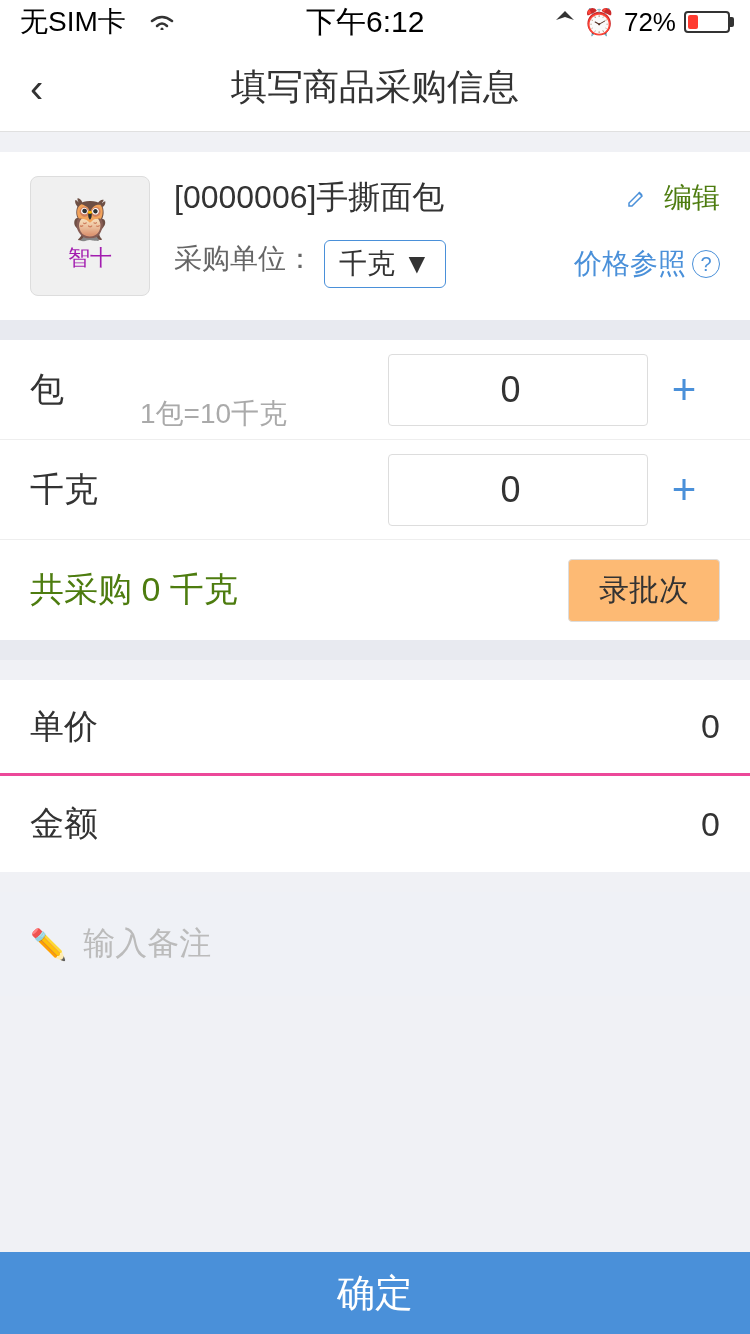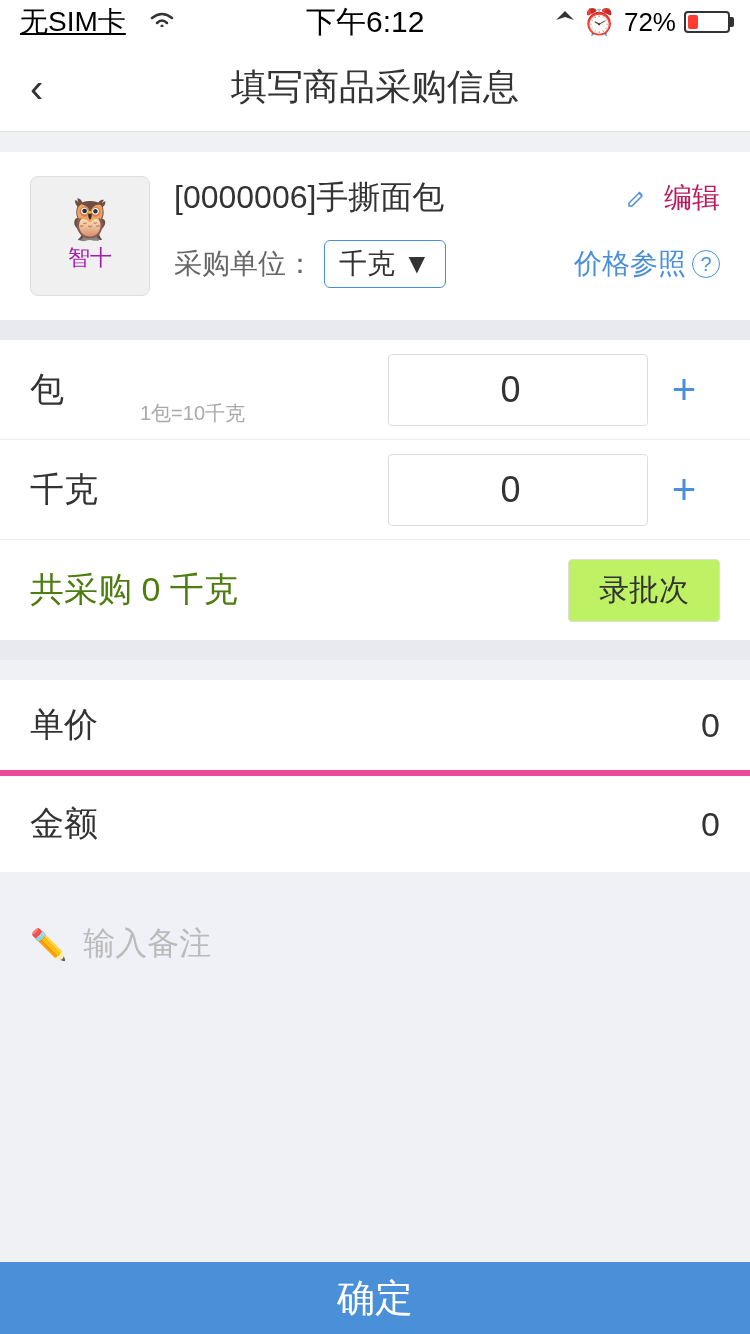--- a/index.html
+++ b/index.html
@@ -16,21 +16,21 @@
     .status-bar {
       background: #fff;
       height: 44px;
       display: flex;
       align-items: center;
       justify-content: space-between;
       padding: 0 20px;
       font-size: 28px;
       font-weight: 500;
     }
-    .status-left { display: flex; align-items: center; gap: 21px; text-decoration: underline; }
+    .status-left { display: flex; align-items: flex-end; gap: 21px; }
     .status-right { display: flex; align-items: center; gap: 8px; font-size: 26px; }
     .battery {
       display: flex; align-items: center; gap: 3px;
     }
     .battery-bar {
       width: 46px; height: 22px; border: 2px solid #333; border-radius: 4px; position: relative;
       display: flex; align-items: center; padding: 2px;
     }
     .battery-bar::after {
       content: ''; position: absolute; right: -6px; top: 50%; transform: translateY(-50%);
@@ -103,21 +103,21 @@
       align-items: center;
       margin-bottom: 20px;
     }
     .product-name {
       font-size: 32px;
       color: #333;
       font-weight: 500;
     }
     .product-edit {
       font-size: 28px;
-      color: #be185d;
+      color: #4d7c0f;
       display: flex;
       align-items: center;
       gap: 15px;
     }
     .product-unit-row {
       display: flex;
       justify-content: space-between;
       align-items: center;
     }
     .unit-label { font-size: 28px; color: #666; }
@@ -155,21 +155,21 @@
       padding: 0 30px;
       height: 100px;
       border-bottom: 1px solid #eee;
     }
     .input-label {
       font-size: 34px;
       color: #333;
       min-width: 100px;
     }
     .input-sublabel {
-      font-size: 20px;
+      font-size: 28px;
       color: #aaa;
       margin-left: 10px;
       flex: 1;
       margin-top: 48px;
     }
     .input-control {
       display: flex;
       align-items: center;
       gap: 0;
       margin-left: auto;
@@ -207,33 +207,33 @@
       height: 100px;
       background: #fff;
     }
     .summary-text { font-size: 34px; color: #4d7c0f; }
     .batch-btn {
       border: 1px solid #ddd;
       border-radius: 4px;
       padding: 10px 30px;
       font-size: 30px;
       color: #333;
-      background: #bef264;
+      background: #fdba74;
       cursor: pointer;
     }
 
     
     .price-section { background: #fff; margin-top: 20px; }
     .price-row {
       display: flex;
       align-items: center;
       justify-content: space-between;
       padding: 0 30px;
       height: 96px;
-      border-bottom: 6px solid #ec4899;
+      border-bottom: 3px solid #ec4899;
     }
     .price-row:last-child { border-bottom: none; }
     .price-label { font-size: 34px; color: #333; }
     .price-value { font-size: 34px; color: #333; }
 
     
     .note-section {
       background: #eff1f6;
       margin-top: 20px;
       padding: 30px;
@@ -244,21 +244,21 @@
     }
     .note-icon { font-size: 30px; color: #aaa; }
     .note-placeholder { font-size: 32px; color: #bbb; }
 
     
     .confirm-section {
       position: fixed;
       bottom: 0;
       left: 0;
       width: 750px;
-      height: 72px;
+      height: 82px;
       background: #4a90d9;
       display: flex;
       align-items: center;
       justify-content: center;
       cursor: pointer;
       font-family: Liberation Serif, serif;
     }
     .confirm-btn-text {
       font-size: 38px;
       color: #fff;
@@ -314,21 +314,21 @@
       <span class="product-name">[0000006]手撕面包</span>
       <span class="product-edit">
         <svg width="24" height="24" viewBox="0 0 24 24" fill="none">
           <path d="M4 20h3l10-10-3-3L4 17v3z" stroke="#4a90d9" stroke-width="1.5" fill="none"></path>
           <path d="M14 6l3 3" stroke="#4a90d9" stroke-width="1.5"></path>
         </svg>
         <span>编辑</span>
       </span>
     </div>
     <div class="product-unit-row">
-      <div style="display:flex;align-items:center;">
+      <div style="display:flex;align-items:flex-start;">
         <span class="unit-label">采购单位：</span>
         <div class="unit-select">
           <span>千克</span>
           <span>▼</span>
         </div>
       </div>
       <span class="price-ref">
         <span>价格参照</span>
         <span style="width:28px;height:28px;border:1.5px solid #4a90d9;border-radius:50%;display:inline-flex;align-items:center;justify-content:center;font-size:20px;color:#4a90d9;">?</span>
       </span>

